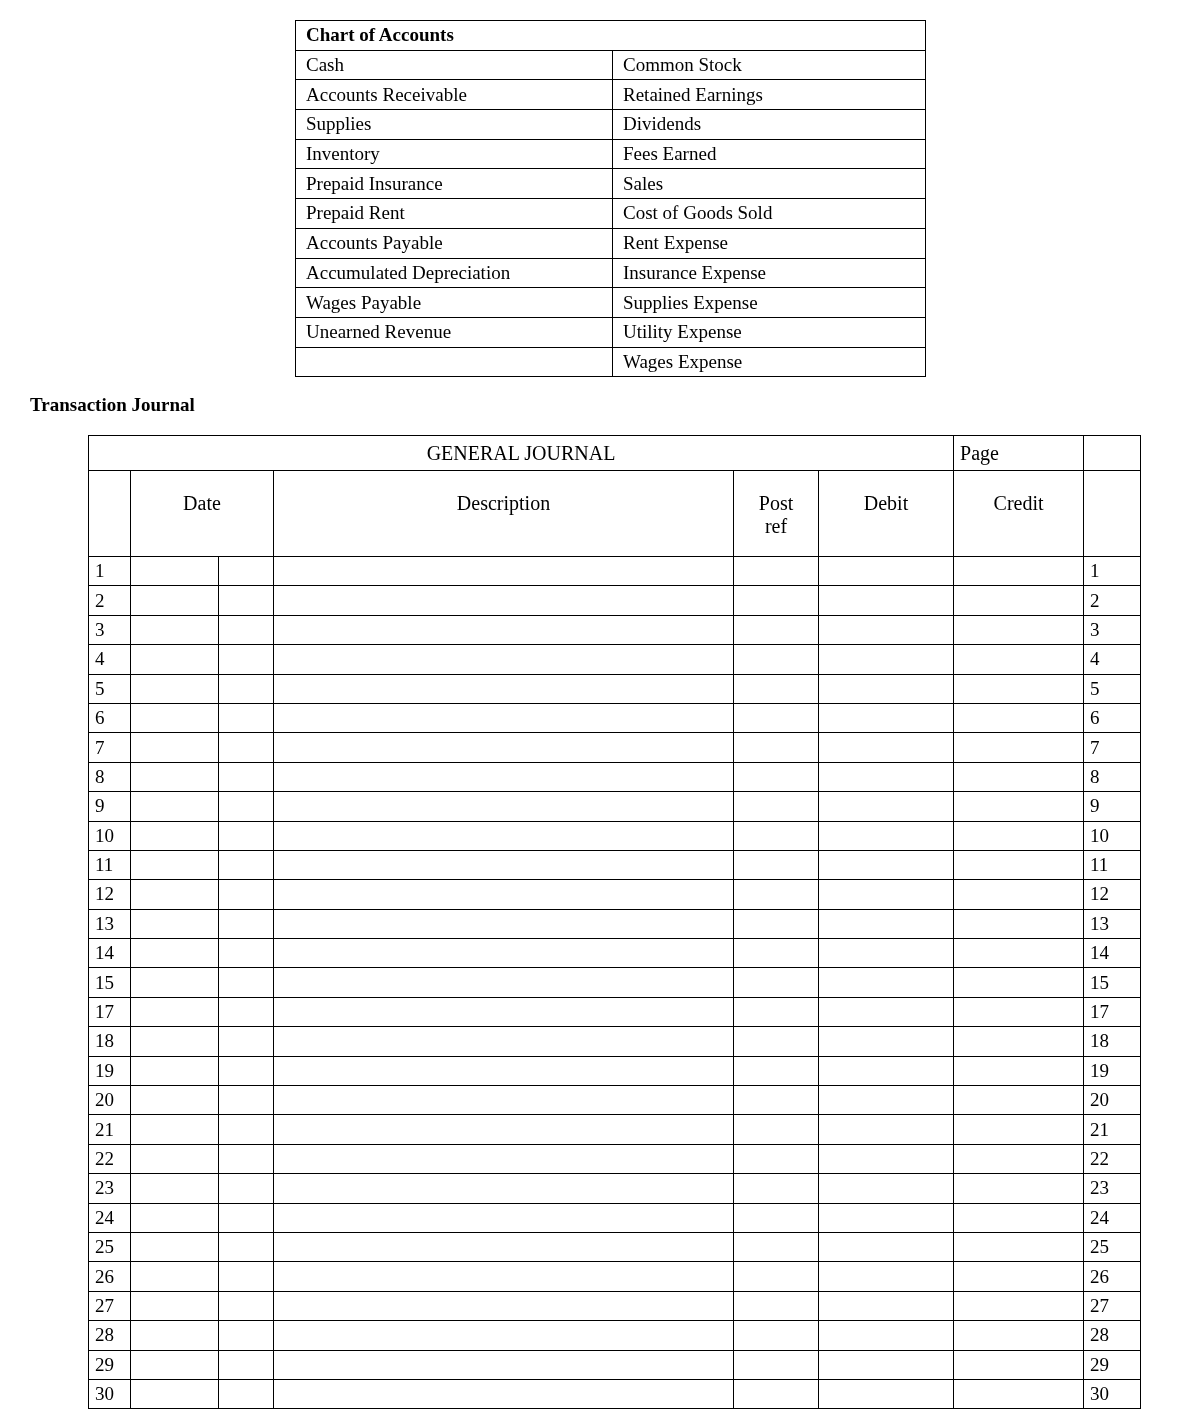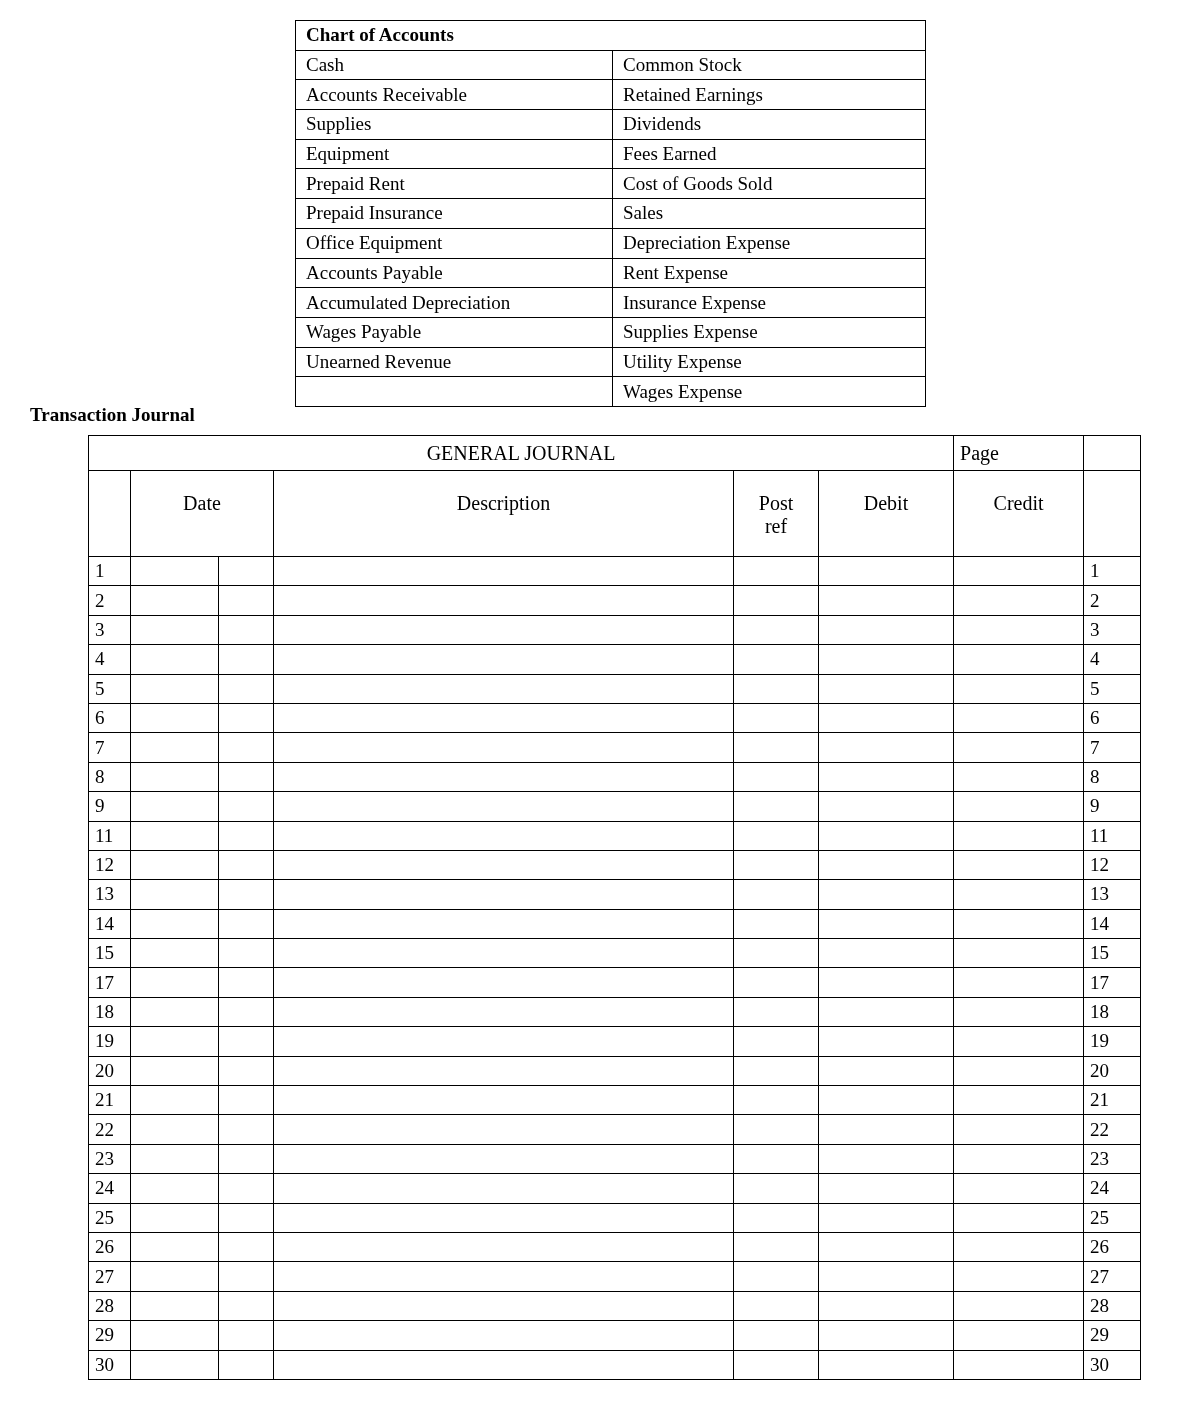--- a/index.html
+++ b/index.html
@@ -25,21 +25,20 @@
   .coa td { height: 28.7px; padding: 0 10px; white-space: nowrap; }
   .coa-title { font-weight: bold; }
 
   
   .section-heading {
     position: absolute;
     left: 30px;
     top: 394px;
     font-size: 19px;
     font-weight: bold;
-    margin-top: 10px;
   }
 
   
   .journal {
     position: absolute;
     left: 88px;
     top: 435px;
     width: 1052px;
     font-size: 19px;
   }
@@ -78,34 +77,30 @@
         </tr>
         <tr>
           <td>Accounts Receivable</td>
           <td>Retained Earnings</td>
         </tr>
         <tr>
           <td>Supplies</td>
           <td>Dividends</td>
         </tr>
         <tr>
-          <td>Equipment</td>
+          <td>Inventory</td>
           <td>Fees Earned</td>
+        </tr>
+        <tr>
+          <td>Prepaid Insurance</td>
+          <td>Sales</td>
         </tr>
         <tr>
           <td>Prepaid Rent</td>
           <td>Cost of Goods Sold</td>
-        </tr>
-        <tr>
-          <td>Prepaid Insurance</td>
-          <td>Sales</td>
-        </tr>
-        <tr>
-          <td>Office Equipment</td>
-          <td>Depreciation Expense</td>
         </tr>
         <tr>
           <td>Accounts Payable</td>
           <td>Rent Expense</td>
         </tr>
         <tr>
           <td>Accumulated Depreciation</td>
           <td>Insurance Expense</td>
         </tr>
         <tr>
@@ -238,20 +233,30 @@
           <td>9</td>
           <td></td>
           <td></td>
           <td></td>
           <td></td>
           <td></td>
           <td></td>
           <td>9</td>
         </tr>
         <tr class="jrow">
+          <td>10</td>
+          <td></td>
+          <td></td>
+          <td></td>
+          <td></td>
+          <td></td>
+          <td></td>
+          <td>10</td>
+        </tr>
+        <tr class="jrow">
           <td>11</td>
           <td></td>
           <td></td>
           <td></td>
           <td></td>
           <td></td>
           <td></td>
           <td>11</td>
         </tr>
         <tr class="jrow">

